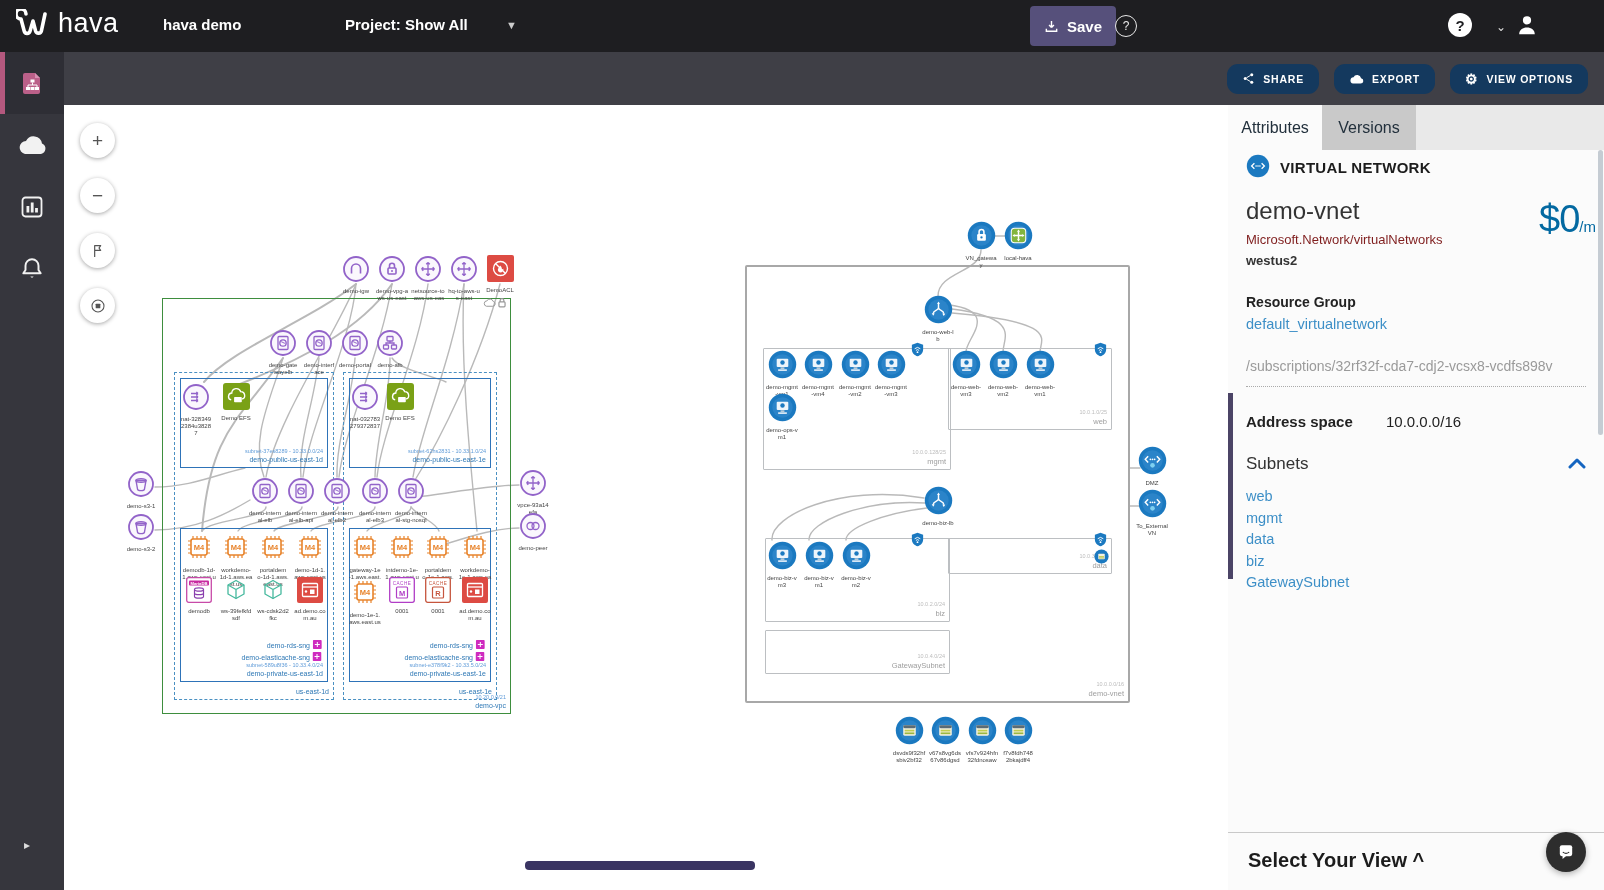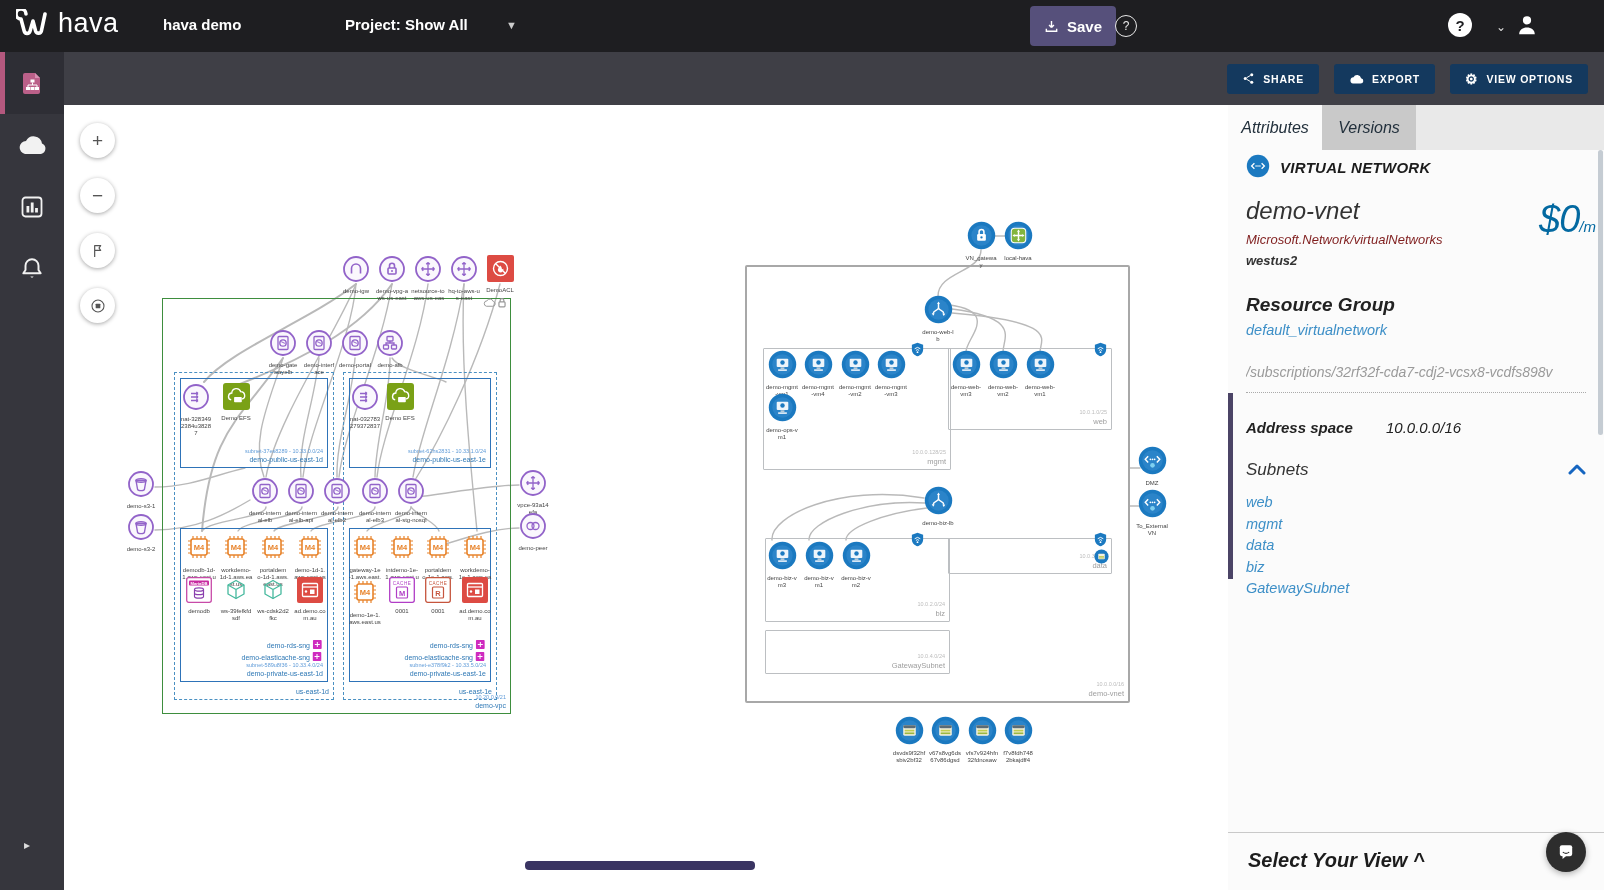--- a/index.html
+++ b/index.html
@@ -25,21 +25,21 @@
 
   
   .sidebar{position:absolute;left:0;top:52px;width:64px;height:838px;background:#36363d;z-index:30;}
   .sb-item{position:relative;width:64px;height:62px;display:flex;align-items:center;justify-content:center;cursor:pointer;}
   .sb-item.active{background:#2e2e35;}
   .sb-item.active::before{content:"";position:absolute;left:0;top:0;width:5px;height:100%;background:#b4587e;}
   .sb-foot{position:absolute;left:24px;bottom:38px;color:#ddd;font-size:12px;cursor:pointer;}
 
   
   .toolstrip{position:absolute;left:64px;top:52px;width:1540px;height:53px;background:#3f3f46;display:flex;align-items:center;justify-content:flex-end;gap:15px;padding-right:16px;box-sizing:border-box;z-index:20;}
-  .navybtn{background:#14395e;color:#fff;border-radius:3px;height:30px;display:flex;align-items:center;gap:8px;padding:0 15px;font-size:10.5px;font-weight:700;letter-spacing:.8px;cursor:pointer;}
+  .navybtn{background:#14395e;color:#fff;border-radius:11px;height:30px;display:flex;align-items:center;gap:8px;padding:0 15px;font-size:10.5px;font-weight:700;letter-spacing:.8px;cursor:pointer;}
 
   
   .canvas{position:absolute;left:64px;top:105px;width:1164px;height:785px;background:#fff;overflow:hidden;}
   .linelayer{position:absolute;left:0;top:0;z-index:1;}
   .dbox{position:absolute;box-sizing:border-box;z-index:2;}
   .b-green{border:1.5px solid #3e8e3e;}
   .b-bdash{border:1.4px dashed #4a90c2;}
   .b-bsolid{border:1.4px solid #2e73b8;background:rgba(255,255,255,.0);}
   .b-gray2{border:2px solid #a8a8a8;border-radius:2px;}
   .b-gray1{border:1px solid #bcbfc2;border-radius:1px;}
@@ -49,32 +49,32 @@
   .gt{font-size:5.5px;color:#bcbcbc;}
   .gb{font-size:7.5px;color:#9e9e9e;}
   .node{position:absolute;display:flex;flex-direction:column;align-items:center;z-index:5;cursor:pointer;}
   .nlabel{font-size:6px;line-height:7px;color:#444;text-align:center;white-space:pre-line;margin-top:1px;width:54px;}
   .float{position:absolute;display:flex;align-items:center;gap:3px;font-size:7px;color:#2e78b5;z-index:6;white-space:nowrap;}
   .zoomctl{position:absolute;left:16px;top:18px;z-index:10;display:flex;flex-direction:column;gap:20px;}
   .zbtn{width:35px;height:35px;border-radius:50%;background:#fff;box-shadow:0 1px 4px rgba(0,0,0,.35);display:flex;align-items:center;justify-content:center;color:#555;font-size:19px;cursor:pointer;}
   .hthumb{position:absolute;left:461px;top:756px;width:230px;height:9px;border-radius:4px;background:#3a3462;z-index:11;cursor:pointer;}
 
   
-  .panel{position:absolute;left:1228px;top:105px;width:376px;height:785px;background:#fbfbfb;z-index:25;font-style:italic;}
+  .panel{position:absolute;left:1228px;top:105px;width:376px;height:785px;background:#fbfbfb;z-index:25;}
   .tabs{display:flex;height:45px;background:#e9e9e9;}
   .tab{min-width:94px;display:flex;align-items:center;justify-content:center;font-size:16px;color:#22303c;cursor:pointer;background:#c9c9c9;}
   .tab.active{background:#fbfbfb;}
   .pbody{position:relative;padding:4px 18px 0 18px;}
   .ptype{display:flex;align-items:center;gap:10px;font-size:15px;font-weight:700;color:#1c1c1c;letter-spacing:.3px;}
   .pname{font-size:24px;color:#333;margin-top:16px;}
   .ptype2{font-size:13px;color:#7f1d1d;margin-top:7px;}
   .pregion{font-size:13px;font-weight:700;color:#333;margin-top:6px;}
   .pprice{position:absolute;right:8px;top:48px;font-size:38px;color:#0369a1;letter-spacing:-1px;}
   .pprice .unit{font-size:15px;letter-spacing:0;}
-  .sechead{font-size:19px;font-weight:700;color:#222;margin-top:26px;}
+  .sechead{font-size:14px;font-weight:700;color:#222;margin-top:26px;}
   .rglink{font-size:14.5px;color:#3d8fc7;margin-top:6px;cursor:pointer;}
   .subpath{font-size:14px;color:#9a9a9a;margin-top:26px;white-space:nowrap;overflow:hidden;padding-bottom:12px;border-bottom:1px dotted #aaa;}
   .addrrow{display:flex;margin-top:26px;font-size:15px;color:#222;}
   .addrrow .lab{font-weight:700;width:140px;}
   .subhead{display:flex;justify-content:space-between;align-items:center;margin-top:24px;font-size:17px;color:#333;}
   .subnets a{display:block;font-size:14.5px;color:#3d8fc7;line-height:21.5px;text-decoration:none;cursor:pointer;}
   .subnets{margin-top:12px;}
   .pscroll{position:absolute;left:0;top:288px;width:5px;height:186px;background:#4b4466;}
   .vscroll{position:absolute;right:1px;top:45px;width:5px;height:285px;background:#c5ccd3;border-radius:3px;}
   .pfoot{position:absolute;left:0;bottom:0;width:100%;}

